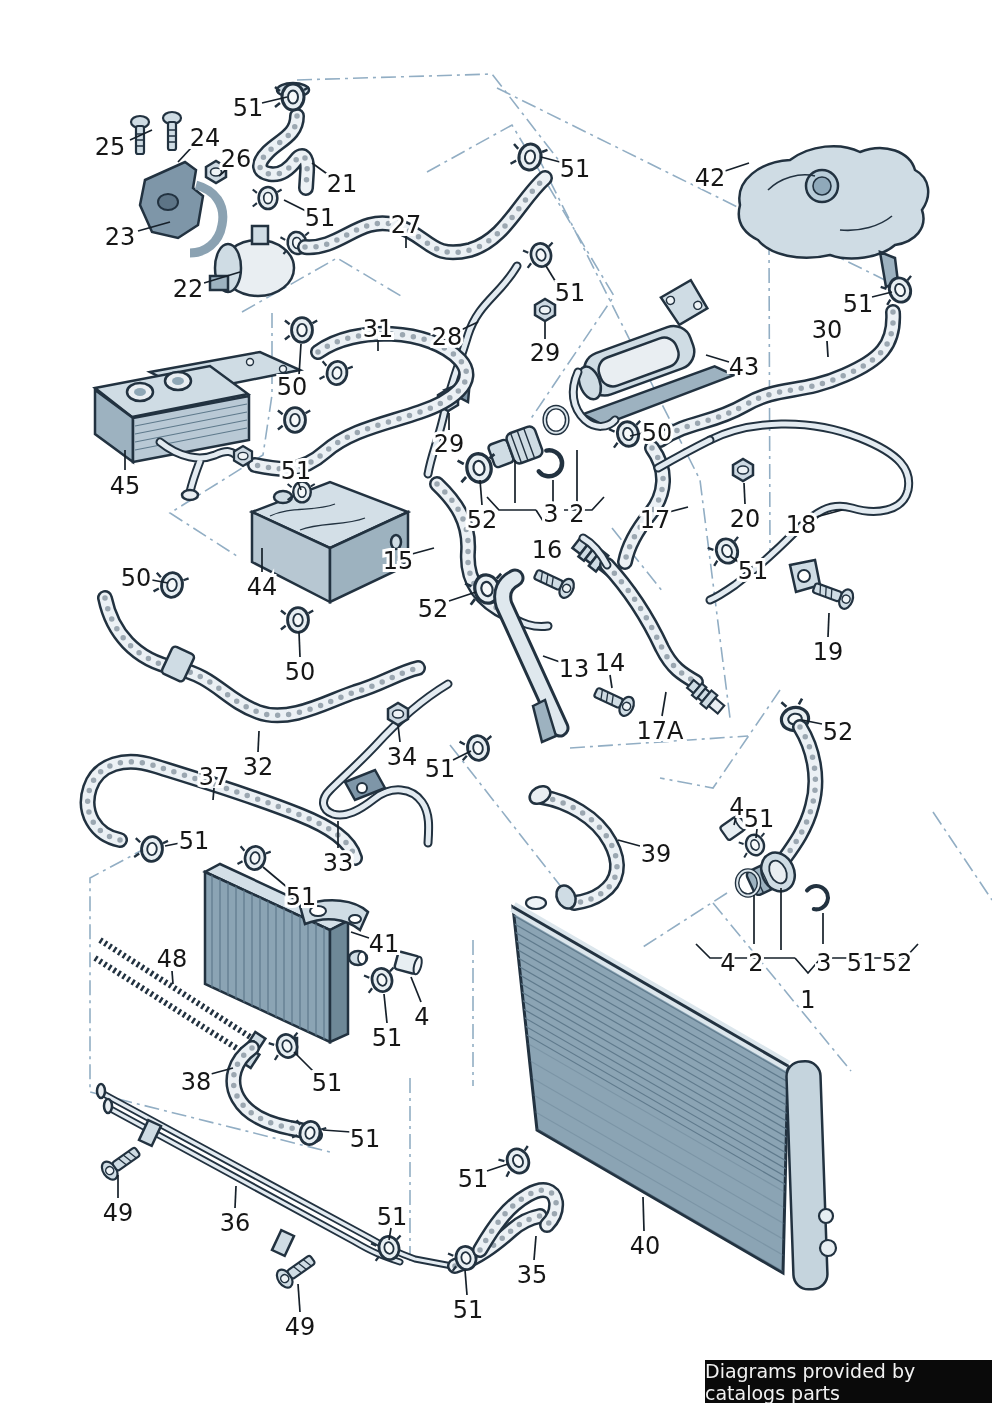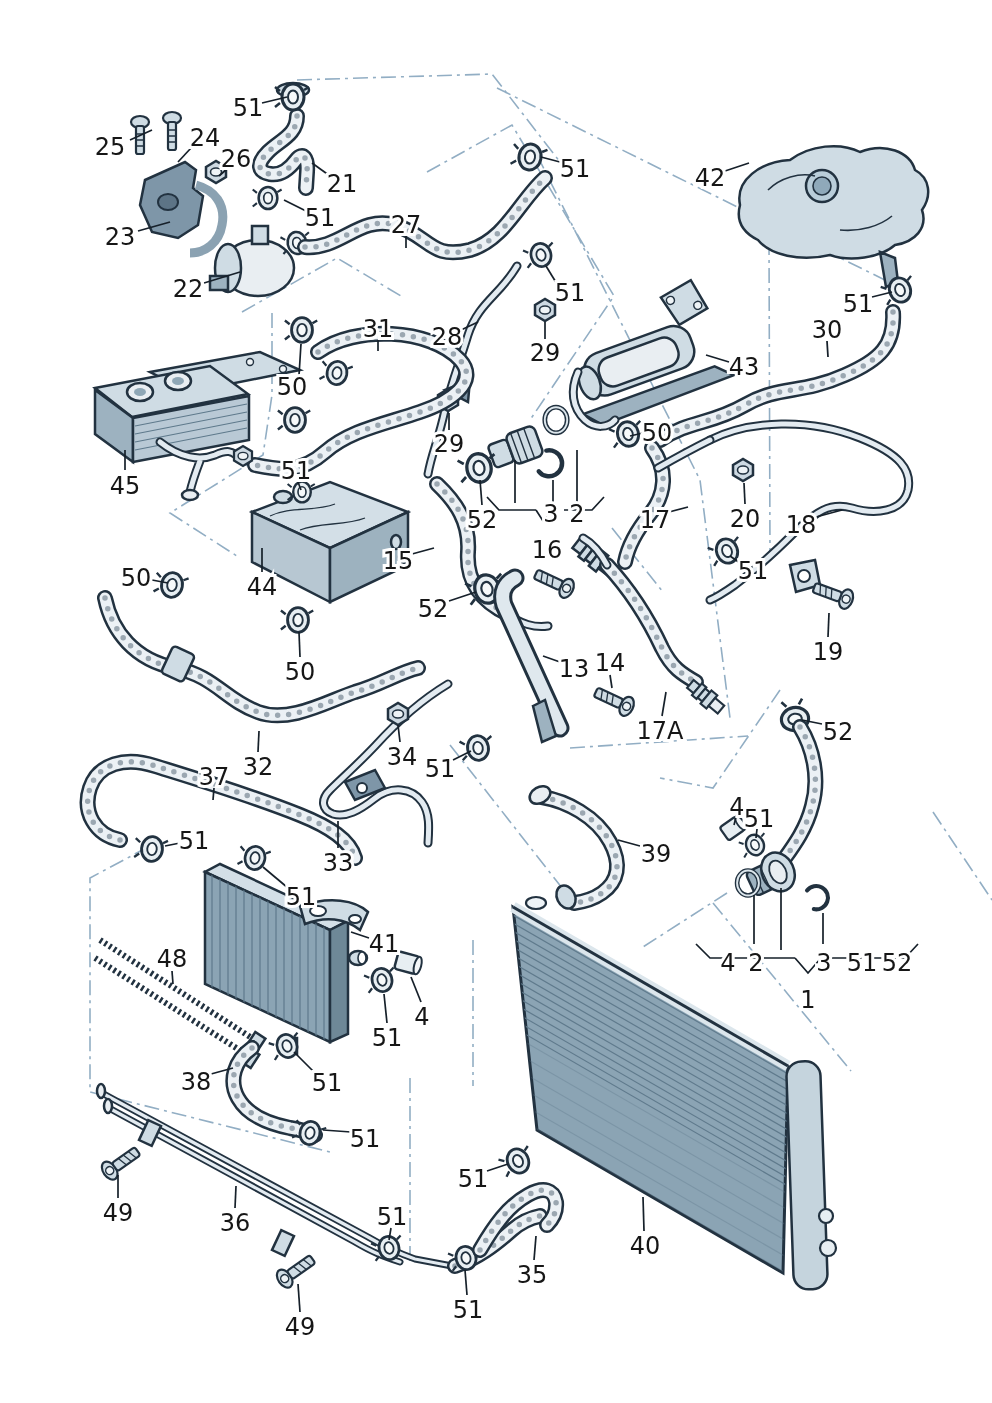--- a/index.html
+++ b/index.html
@@ -675,13 +675,16 @@
         </g>
         <g>
           <text x="897" y="971" class="lbl">52</text>
         </g>
         <g>
           <text x="808" y="1008" class="lbl">1</text>
         </g>
       </g>
 </svg>
 
+<div id="footer" style="background: rgb(10, 10, 10); color: rgb(242, 242, 242);">
+  <span>Diagrams provided by catalogs parts</span>
 </div>
+</div>
 
 </body></html>

